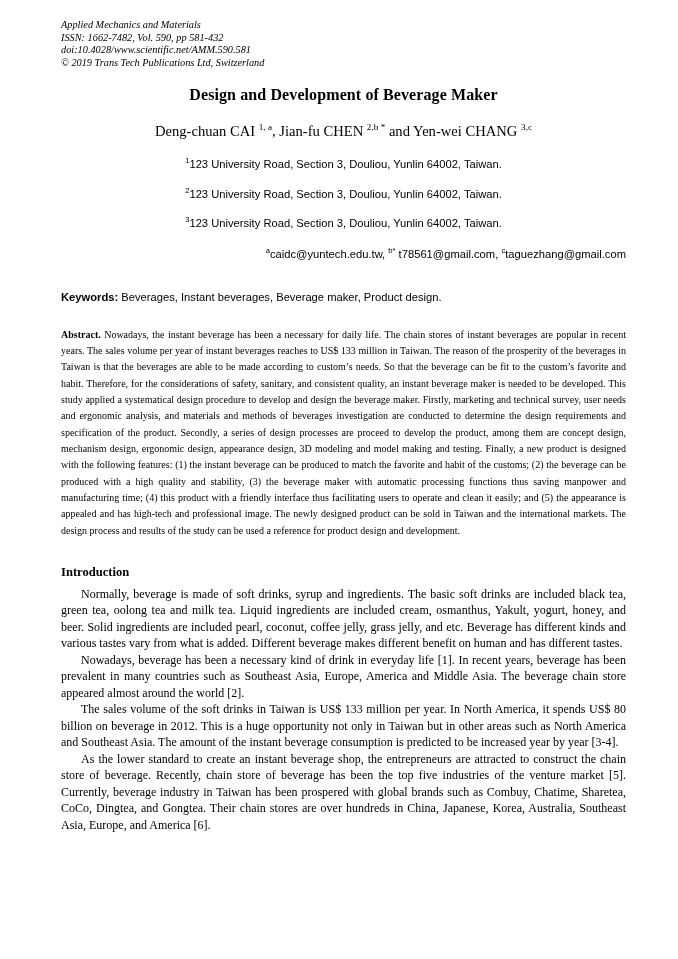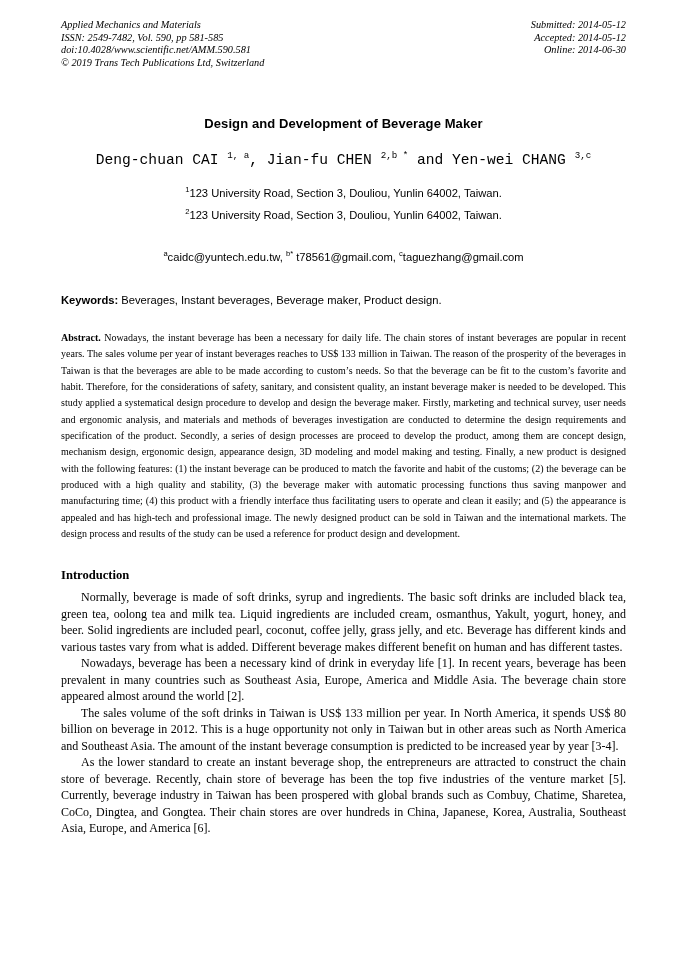--- a/index.html
+++ b/index.html
@@ -49,61 +49,61 @@
     right: 0;
     top: 0;
     text-align: right;
     white-space: nowrap;
   }
   .jh-line { display: block; }
 
   
   .doc-title {
     text-align: center;
-    font-family: Liberation Sans, sans-serif;
-    font-weight: bold;
-    font-size: 13px;
+    font-family: Liberation Serif, serif;
+    font-weight: bold;
+    font-size: 16px;
     line-height: 18px;
-    margin: 38px 0 0 0;
+    margin: 9px 0 0 0;
     letter-spacing: 0.1px;
   }
   .authors {
     text-align: center;
-    font-family: Liberation Mono, monospace;
+    font-family: Liberation Serif, serif;
     font-size: 14.6px;
     line-height: 20px;
     margin: 17px 0 4px 0;
     font-weight: normal;
   }
   .authors sup {
     font-size: 9.2px;
     vertical-align: super;
     line-height: 0;
   }
   .affiliations {
     margin: 13px 0 0 0;
   }
   .affil-line {
     text-align: center;
     font-family: "Liberation Sans", sans-serif;
     font-size: 11.2px;
     line-height: 21.5px;
-    margin: 0;
+    margin: 8px;
   }
   .affil-line sup {
     font-size: 7.6px;
     vertical-align: super;
     line-height: 0;
   }
   .emails {
-    text-align: center;
+    text-align: right;
     font-family: "Liberation Sans", sans-serif;
     font-size: 11.2px;
     line-height: 18px;
-    margin: 22px 0 0 0;
+    margin: 10px 0 0 0;
   }
   .emails sup {
     font-size: 7.6px;
     vertical-align: super;
     line-height: 0;
   }
   .corresponding {
     text-align: center;
     font-family: "Liberation Sans", sans-serif;
     font-size: 11.2px;
@@ -159,38 +159,34 @@
   }
 </style>
 </head>
 <body>
 
 <div class="page">
 
   <div class="journal-header">
     <div class="jh-left">
       <span class="jh-line">Applied Mechanics and Materials</span>
-      <span class="jh-line">ISSN: 2549-7482, Vol. 590, pp 581-585</span>
+      <span class="jh-line">ISSN: 1662-7482, Vol. 590, pp 581-432</span>
       <span class="jh-line">doi:10.4028/www.scientific.net/AMM.590.581</span>
       <span class="jh-line">© 2019 Trans Tech Publications Ltd, Switzerland</span>
     </div>
-    <div class="jh-right">
-      <span class="jh-line">Submitted: 2014-05-12</span>
-      <span class="jh-line">Accepted: 2014-05-12</span>
-      <span class="jh-line">Online: 2014-06-30</span>
-    </div>
   </div>
 
   <h1 class="doc-title">Design and Development of Beverage Maker</h1>
 
   <div class="authors"><span>Deng-chuan CAI </span><sup>1, a</sup><span>, </span><span>Jian-fu CHEN </span><sup>2,b</sup><sup> *</sup><span> and </span><span>Yen-wei CHANG </span><sup>3,c</sup></div>
 
   <div class="affiliations">
       <p class="affil-line"><sup>1</sup><span>123 University Road, Section 3, Douliou, Yunlin 64002, Taiwan.</span></p>
       <p class="affil-line"><sup>2</sup><span>123 University Road, Section 3, Douliou, Yunlin 64002, Taiwan.</span></p>
+      <p class="affil-line"><sup>3</sup><span>123 University Road, Section 3, Douliou, Yunlin 64002, Taiwan.</span></p>
     </div>
 
   <div class="emails"><sup>a</sup><span>caidc@yuntech.edu.tw</span><span>, </span><sup>b*</sup><span> t78561@gmail.com</span><span>, </span><sup>c</sup><span>taguezhang@gmail.com</span></div>
 
 
   <div class="keywords">
     <span class="kw-label">Keywords:</span><span> Beverages, Instant beverages, Beverage maker, Product design.</span>
   </div>
 
   <div class="abstract">

